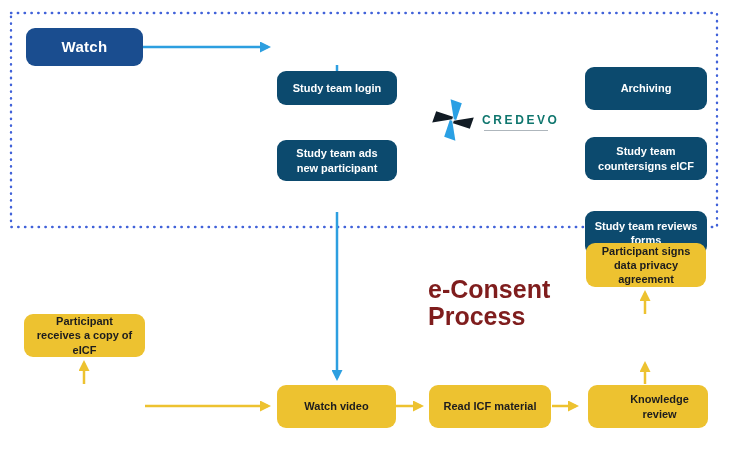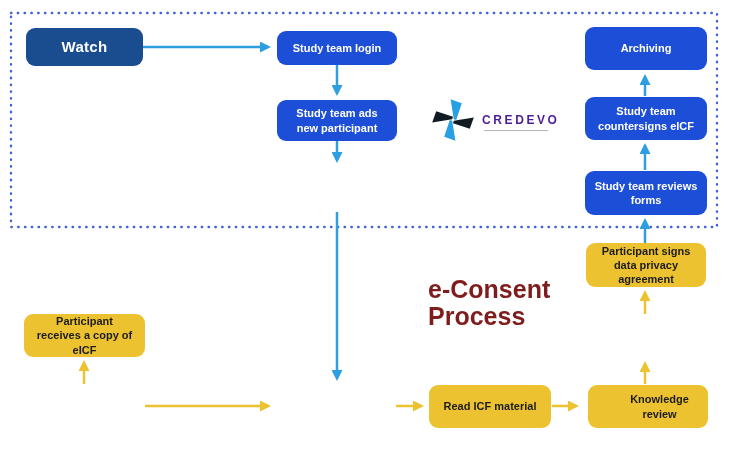--- a/index.html
+++ b/index.html
@@ -18,34 +18,34 @@
     position:absolute;
     display:flex; align-items:center; justify-content:center;
     text-align:center;
     border-radius:9px;
     font-weight:bold;
     font-size:11px;
     line-height:1.3;
     padding:2px 9px;
     box-sizing:border-box;
   }
-  .node.blue   { background:#1d4ed8; color:#ffffff; }
+  .node.blue   { background:#0c4a6e; color:#ffffff;margin-top:40px; }
   .node.dark   { background:#1A4D8F; color:#ffffff; }
   .node.yellow { background:#EDC230; color:#1c1c1e; }
   .node.big    { font-size:15px; letter-spacing:0.3px; }
   .node.bigger { font-size:16px; letter-spacing:0.3px; }
   #process-title {
     position:absolute; left:428px; top:276px; width:140px;
     color:#7f1d1d; font-size:25px; font-weight:bold; line-height:27px;
   }
   #logo { position:absolute; left:429px; top:94px; width:130px; height:56px; }
   #logo .pinwheel { position:absolute; left:0; top:0; }
   #logo .logo-text {
     position:absolute; left:53px; top:19px;
-    color:#4c1d95; font-size:12px; font-weight:bold; letter-spacing:2.6px;
+    color:#0f766e; font-size:12px; font-weight:bold; letter-spacing:2.6px;
   }
   #logo .logo-underline {
     position:absolute; left:55px; top:36px; width:64px; height:1px;
     background:#aeb6bc;
   }
 </style>
 </head>
 <body>
 
 <div id="stage">
@@ -95,20 +95,21 @@
 
   <div class="node blue" style="left:585px; top:171px; width:122px; height:44px; padding:2px 5px;">Study team reviews forms</div>
 
   <div class="node yellow" style="left:586px; top:243px; width:120px; height:44px;">Participant signs data privacy agreement</div>
 
 
   <div class="node yellow" style="left:588px; top:385px; width:120px; height:43px;padding-left:32px;">Knowledge review</div>
 
   <div class="node yellow" style="left:429px; top:385px; width:122px; height:43px;">Read ICF material</div>
 
+  <div class="node yellow" style="left:277px; top:385px; width:119px; height:43px;">Watch video</div>
 
 
   <div class="node yellow" style="left:24px; top:314px; width:121px; height:43px; padding:2px 11px;">Participant receives a copy of eICF</div>
 
   <div id="process-title">e-Consent Process</div>
 
   <div id="logo">
     <svg class="pinwheel" width="48" height="52" viewBox="0 0 60 60">
       <g>
         <polygon points="31,29 27,4 41,9 34,30" fill="#2AA0E4"></polygon>

